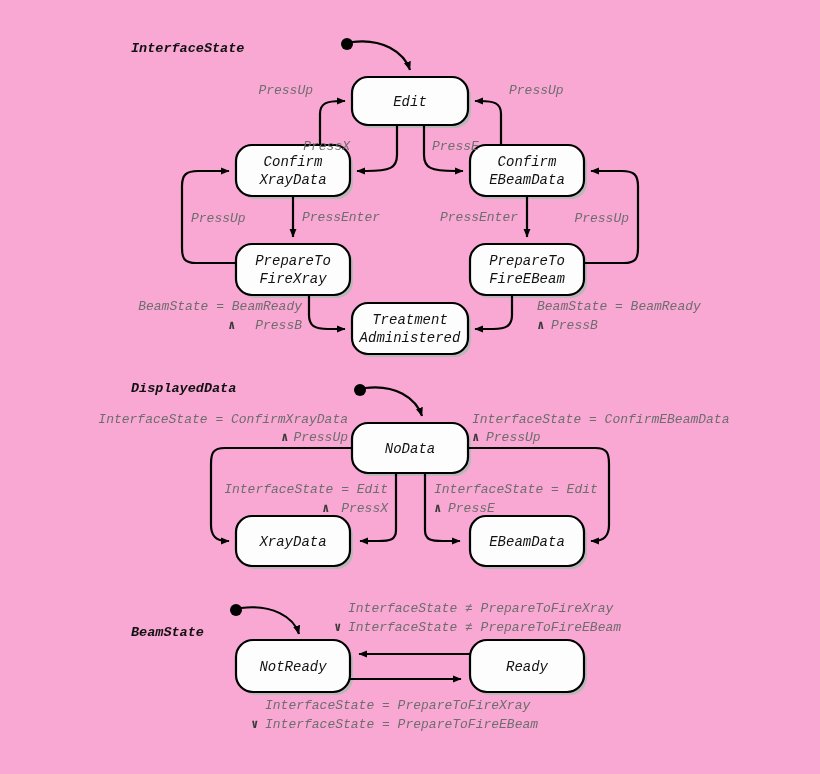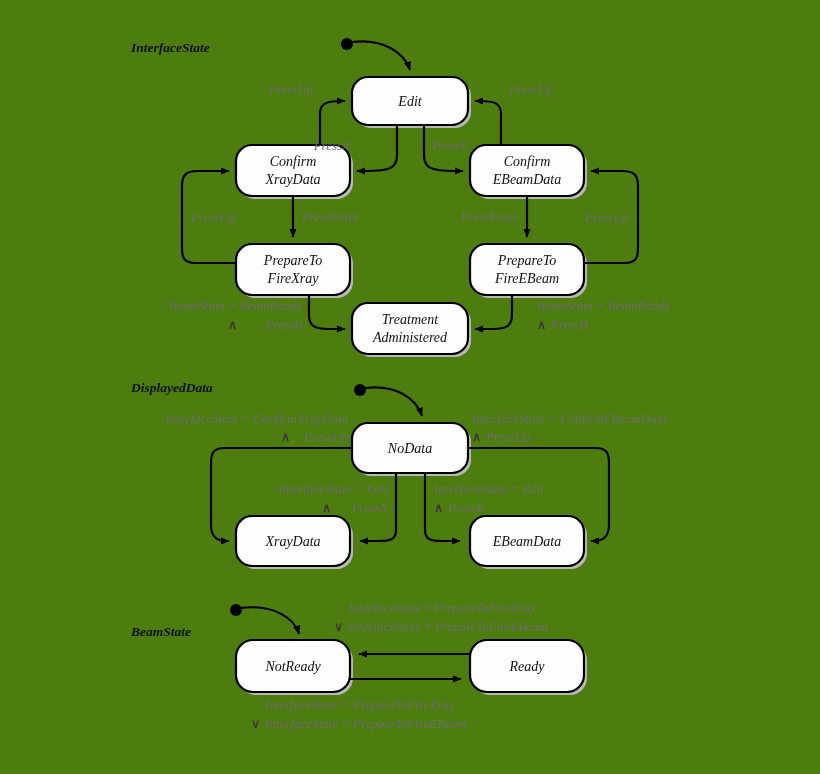--- a/index.html
+++ b/index.html
@@ -4,22 +4,22 @@
 <style>
   html, body {
     margin: 0;
     padding: 0;
     background: #ffffff;
   }
   #canvas {
     position: relative;
     width: 820px;
     height: 774px;
-    background: #4d7c0f;
-    font-family: Liberation Serif, serif;
+    background: #f9a8d4;
+    font-family: Liberation Mono, monospace;
     overflow: hidden;
   }
   #diagram-svg {
     position: absolute;
     top: 0;
     left: 0;
     width: 820px;
     height: 774px;
   }
   .region-title {

